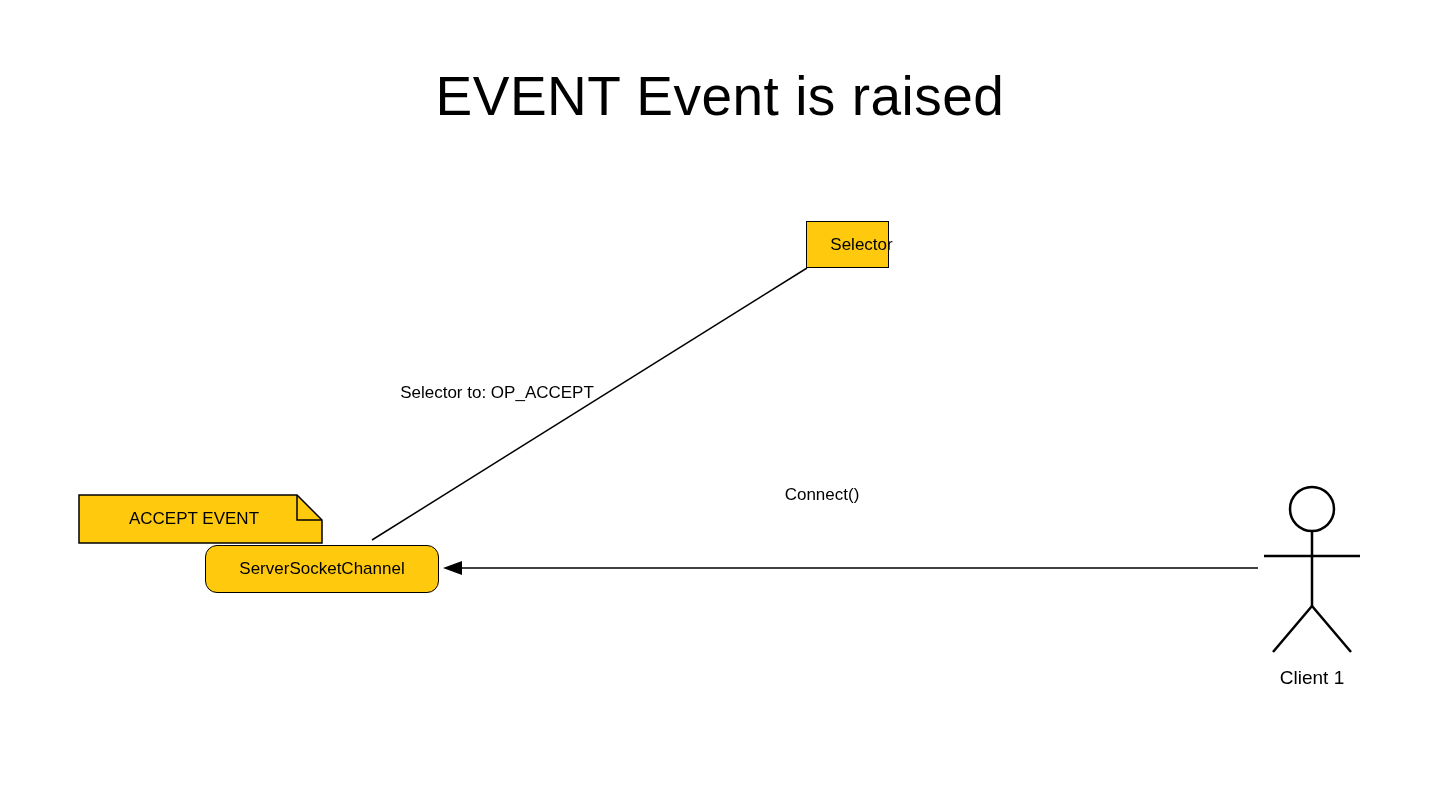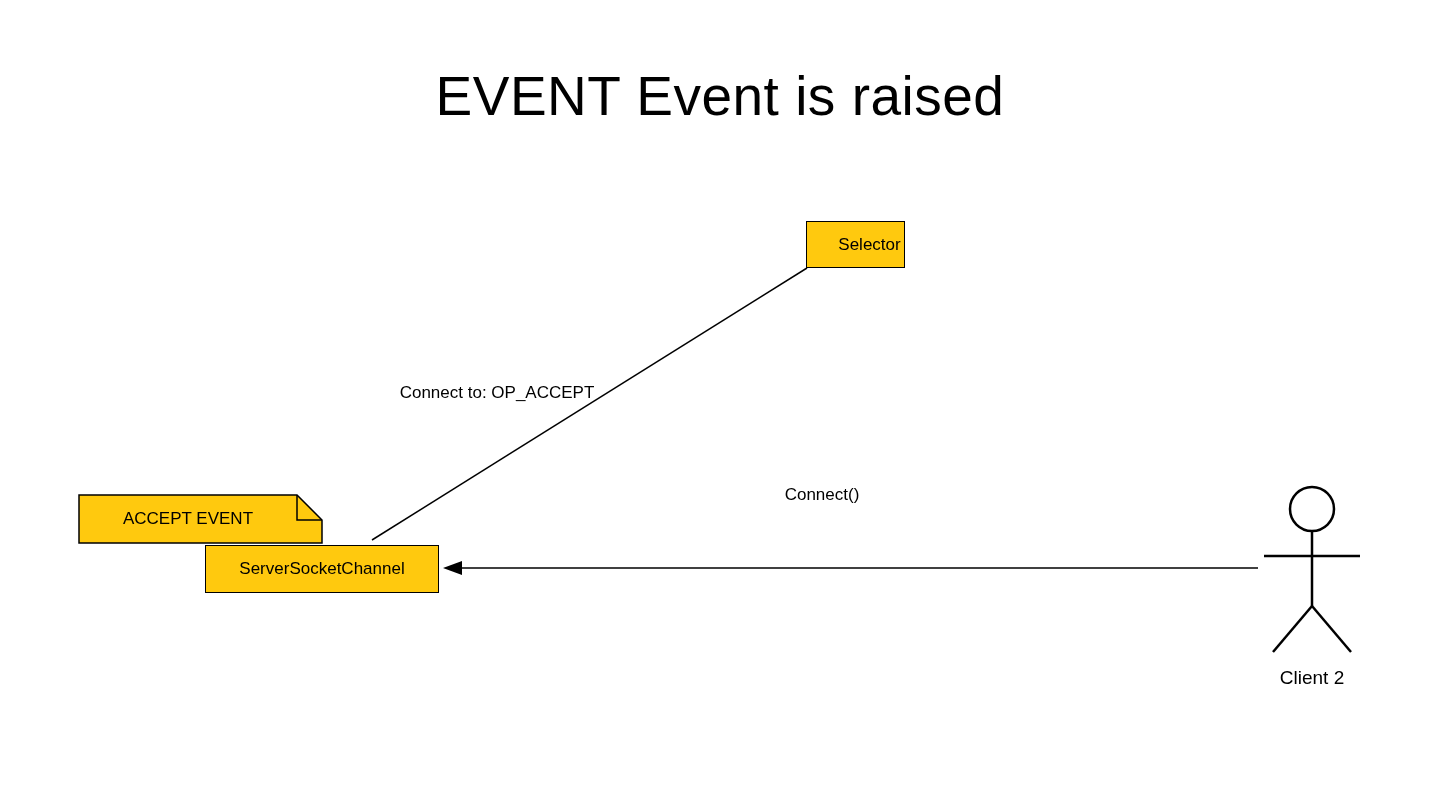--- a/index.html
+++ b/index.html
@@ -43,29 +43,30 @@
     display: flex;
     align-items: center;
     justify-content: center;
     font-size: 17px;
     z-index: 2;
     box-sizing: border-box;
   }
   .node-selector {
     left: 806px;
     top: 221px;
-    width: 99px;
+    width: 83px;
     height: 47px;
     padding-left: 28px;
   }
   .node-channel {
     left: 205px;
     top: 545px;
     width: 234px;
     height: 48px;
+    border-radius: 12px;
   }
   .note {
     position: absolute;
     left: 78px;
     top: 494px;
     width: 245px;
     height: 50px;
     z-index: 2;
   }
   .note svg {
@@ -76,20 +77,21 @@
   .note .note-label {
     position: absolute;
     left: 0;
     top: 0;
     width: 220px;
     height: 100%;
     display: flex;
     align-items: center;
     justify-content: center;
     font-size: 17px;
+    padding-left: 6px;
   }
   .edge-label {
     position: absolute;
     text-align: center;
     font-size: 17px;
     line-height: 25px;
     z-index: 2;
   }
   .edge-label-listens {
     left: 297px;
@@ -144,20 +146,20 @@
       <path d="M219,1 L219,26 L244,26" fill="none" style="stroke:var(--node-border,#000); stroke-width:1.5;"></path>
     </svg>
     <span class="note-label">ACCEPT EVENT</span>
   </div>
 
   <div class="node node-channel">
     <span>ServerSocketChannel</span>
   </div>
 
   <div class="edge-label edge-label-listens">
-    <div>Connect to: OP_ACCEPT</div>
+    <div>Selector to: OP_ACCEPT</div>
   </div>
 
   <div class="edge-label edge-label-connect">Connect()</div>
 
-  <div class="actor-label">Client 2</div>
+  <div class="actor-label">Client 1</div>
 
 </div>
 
 </body></html>

